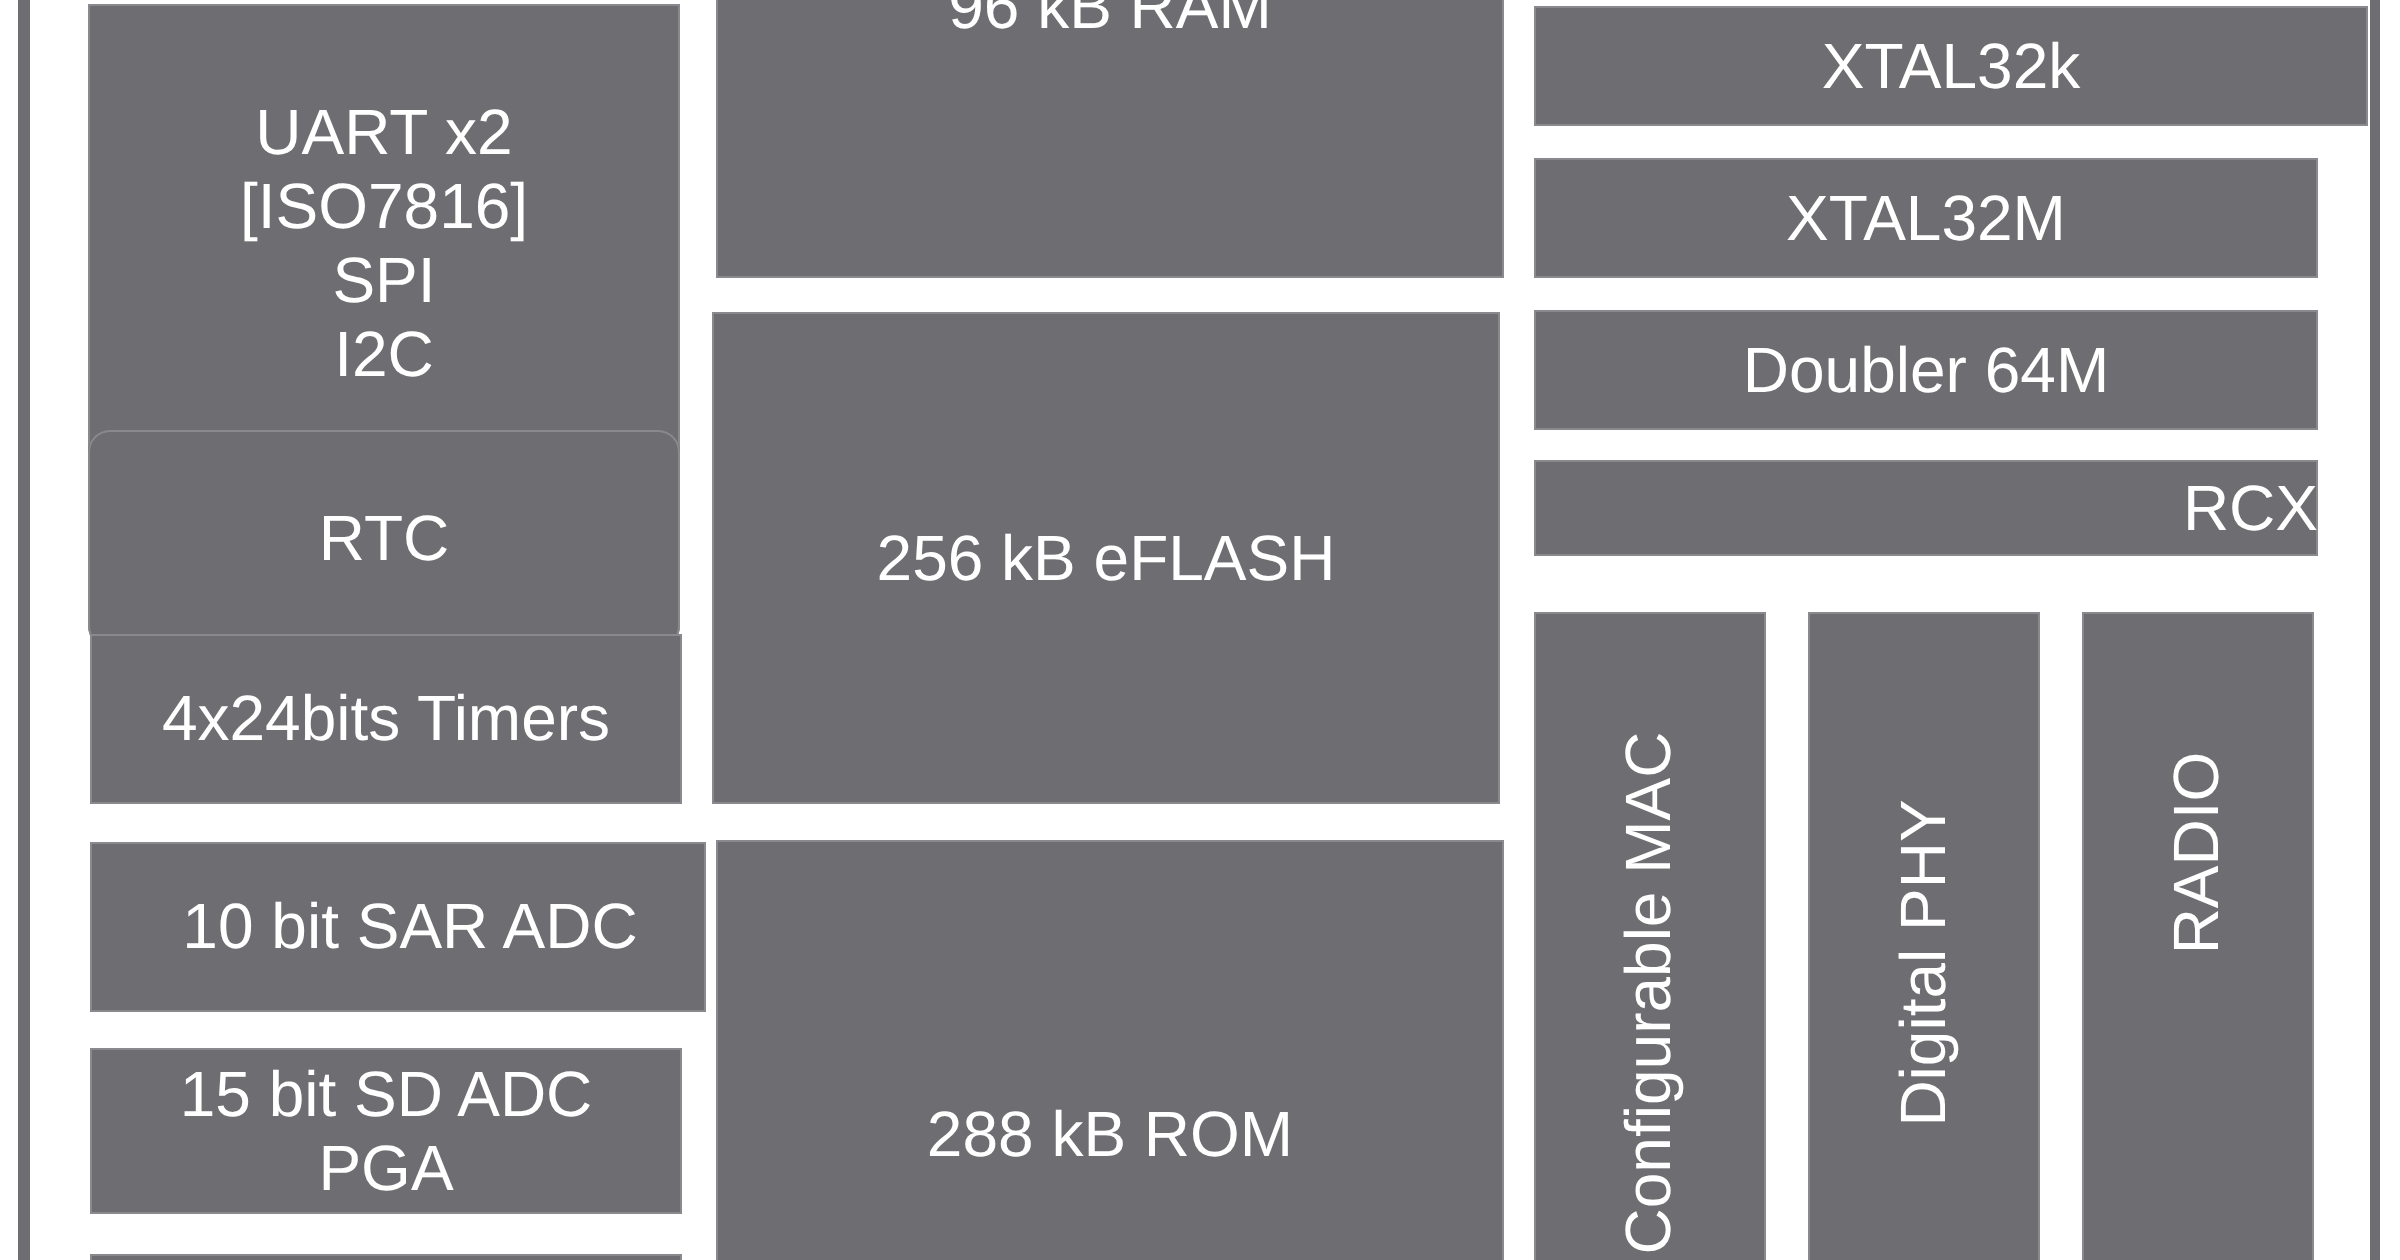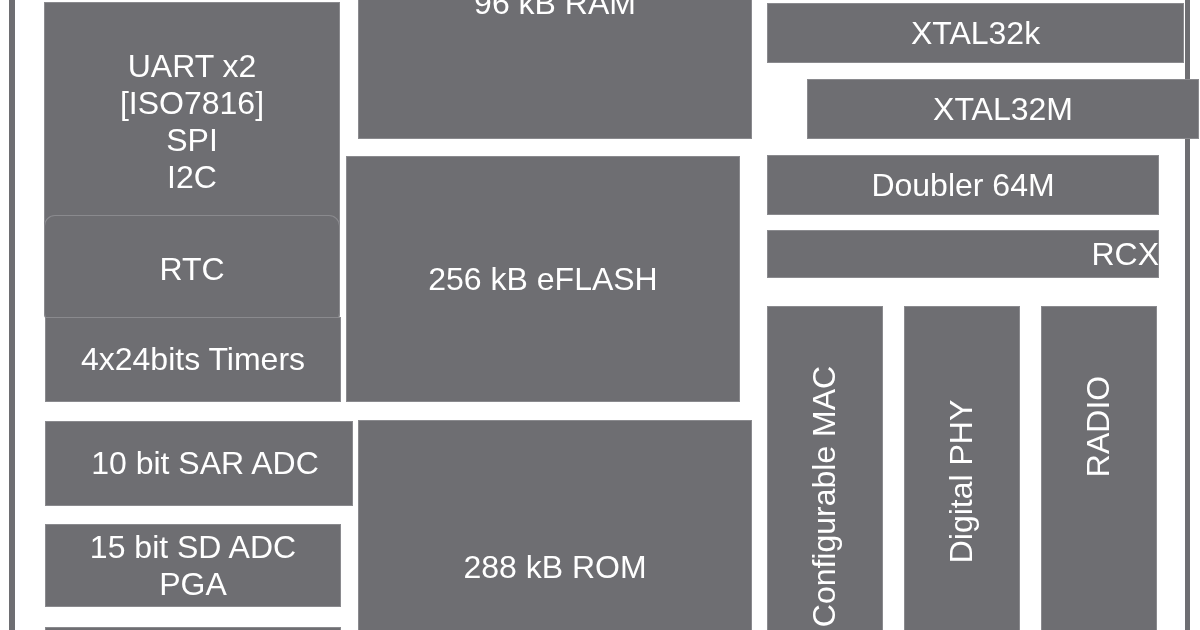--- a/index.html
+++ b/index.html
@@ -37,31 +37,31 @@
   <span>15 bit SD ADC
 PGA</span>
   </div>
 <div class="blk" style="left:45px;top:627px;width:296px;height:20px;">
   <span></span>
   </div>
 
 <div class="blk" style="left:358px;top:-60px;width:394px;height:199px;align-items:flex-start;">
   <span style="margin-top:45px;">96 kB RAM</span>
   </div>
-<div class="blk" style="left:346px;top:156px;width:394px;height:246px;">
+<div class="blk" style="left:356px;top:156px;width:394px;height:246px;">
   <span>256 kB eFLASH</span>
   </div>
 <div class="blk" style="left:358px;top:420px;width:394px;height:294px;">
   <span>288 kB ROM</span>
   </div>
 
 <div class="blk" style="left:767px;top:3px;width:417px;height:60px;">
   <span>XTAL32k</span>
   </div>
-<div class="blk" style="left:767px;top:79px;width:392px;height:60px;margin-left:40px;">
+<div class="blk" style="left:767px;top:79px;width:392px;height:60px;">
   <span>XTAL32M</span>
   </div>
 <div class="blk" style="left:767px;top:155px;width:392px;height:60px;">
   <span>Doubler 64M</span>
   </div>
 <div class="blk" style="left:767px;top:230px;width:392px;height:48px;justify-content:flex-end;">
   <span>RCX</span>
   </div>
 
 <div class="blk vert" style="left:767px;top:306px;width:116px;height:380px;">

